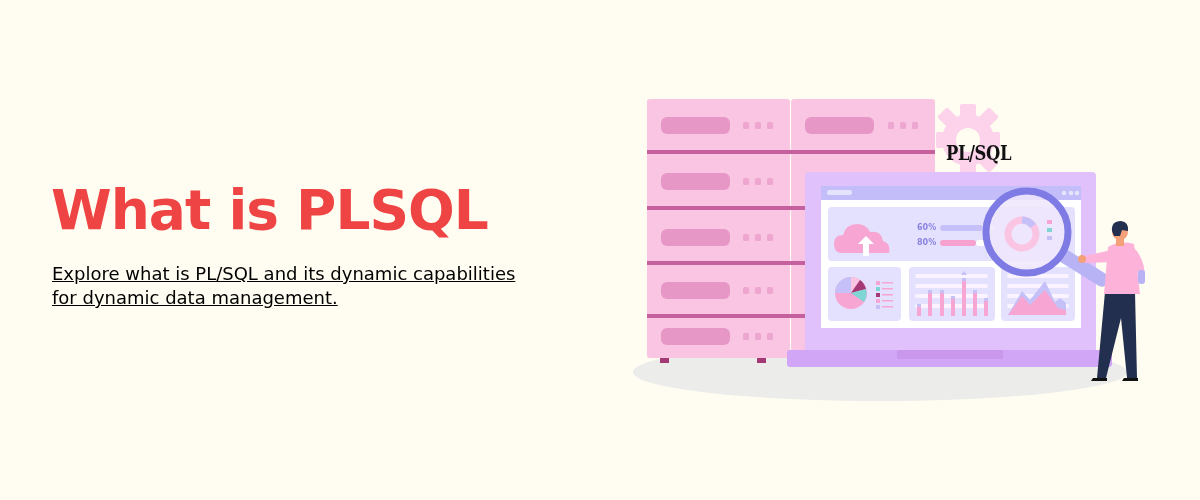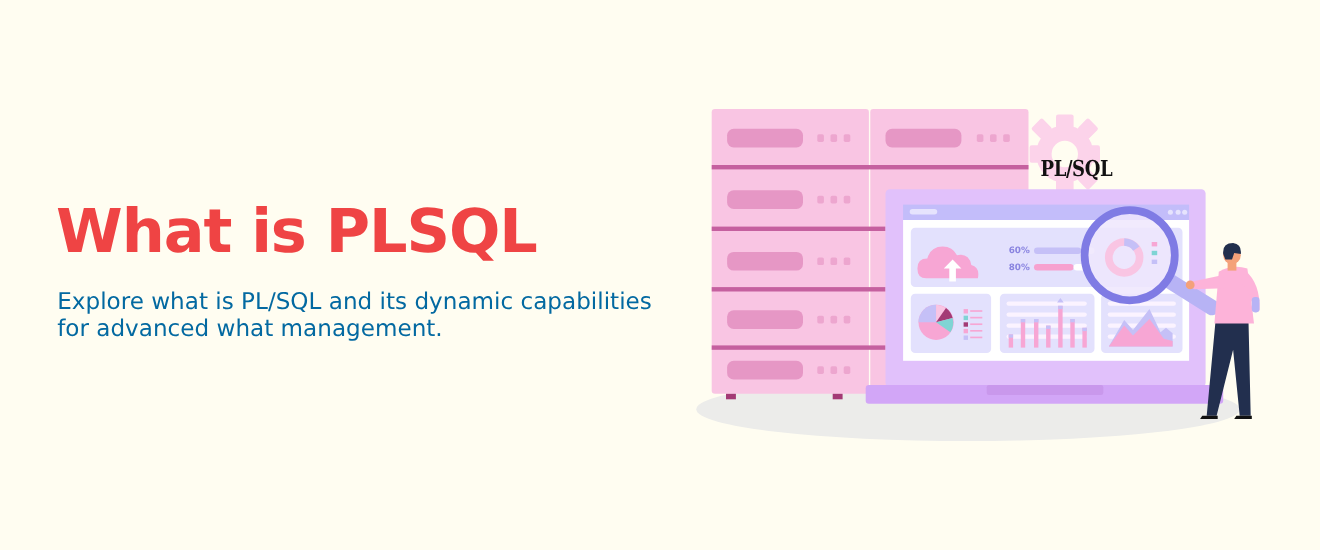--- a/index.html
+++ b/index.html
@@ -18,23 +18,24 @@
     letter-spacing: -1px;
     color: #ef4444;
     line-height: 64px;
     white-space: nowrap;
   }
   .hero-subtitle {
     position: absolute; left: 52px; top: 262px;
     margin: 0;
     width: 560px;
     font-family: "DejaVu Sans", sans-serif;
-    font-size: 21px;
+    font-size: 18px;
     line-height: 24px;
-    color: #0369a1;
+    color: #000000;
+    text-decoration: underline;
   }
   .hero-subtitle span { display: block; white-space: nowrap; }
   .illustration { position: absolute; left: 0; top: 0; width: 1200px; height: 500px; }
   .pl-label {
     position: absolute; left: 946px; top: 141px;
     font-family: "DejaVu Serif", serif;
     font-weight: bold;
     font-size: 20px;
     color: #111;
     letter-spacing: -0.5px;
@@ -49,21 +50,21 @@
     font-size: 8px;
     color: #8a84e0;
   }
 </style>
 </head>
 <body>
 
 <h1 class="hero-title">What is PLSQL</h1>
 <p class="hero-subtitle">
   <span>Explore what is PL/SQL and its dynamic capabilities</span>
-  <span>for advanced what management.</span>
+  <span>for dynamic data management.</span>
 </p>
 
 <svg class="illustration" width="1200" height="500" viewBox="0 0 1200 500" xmlns="http://www.w3.org/2000/svg">
 
   <ellipse cx="880" cy="372" rx="247" ry="29" fill="#ececea"></ellipse>
 
   <g fill="#fcd3ea">
     <circle cx="968" cy="140" r="26"></circle>
     <rect x="960" y="104" width="16" height="14" rx="2"></rect>
     <rect x="960" y="162" width="16" height="14" rx="2"></rect>

